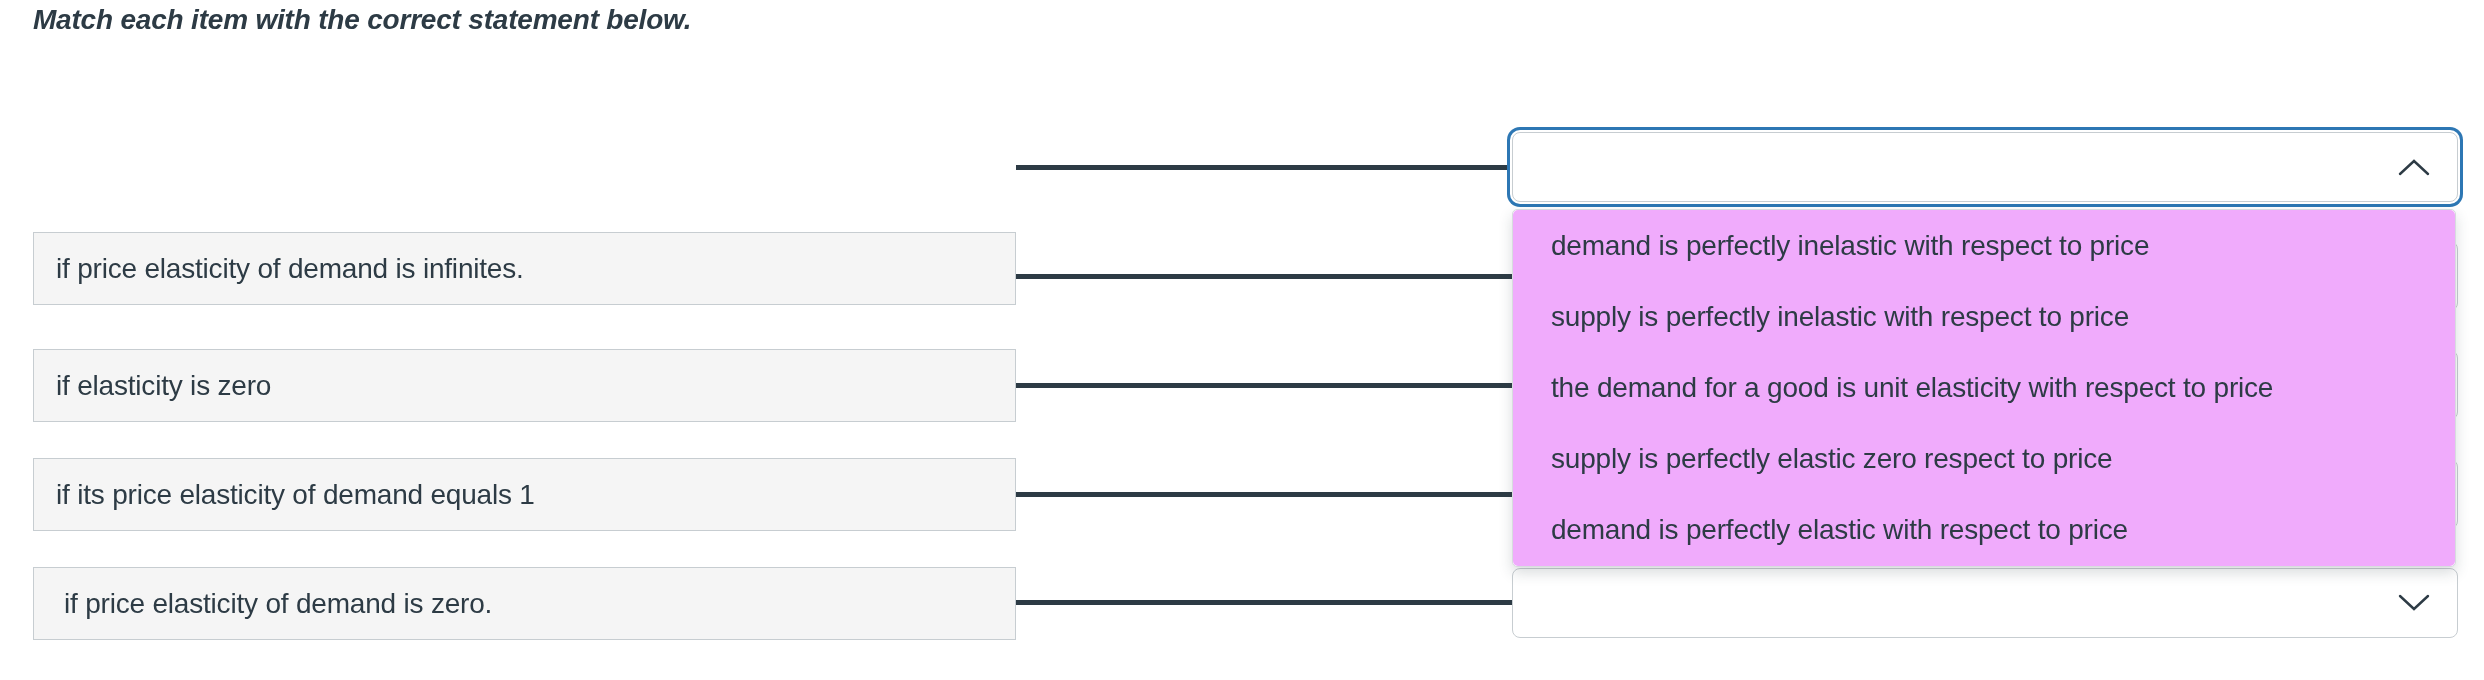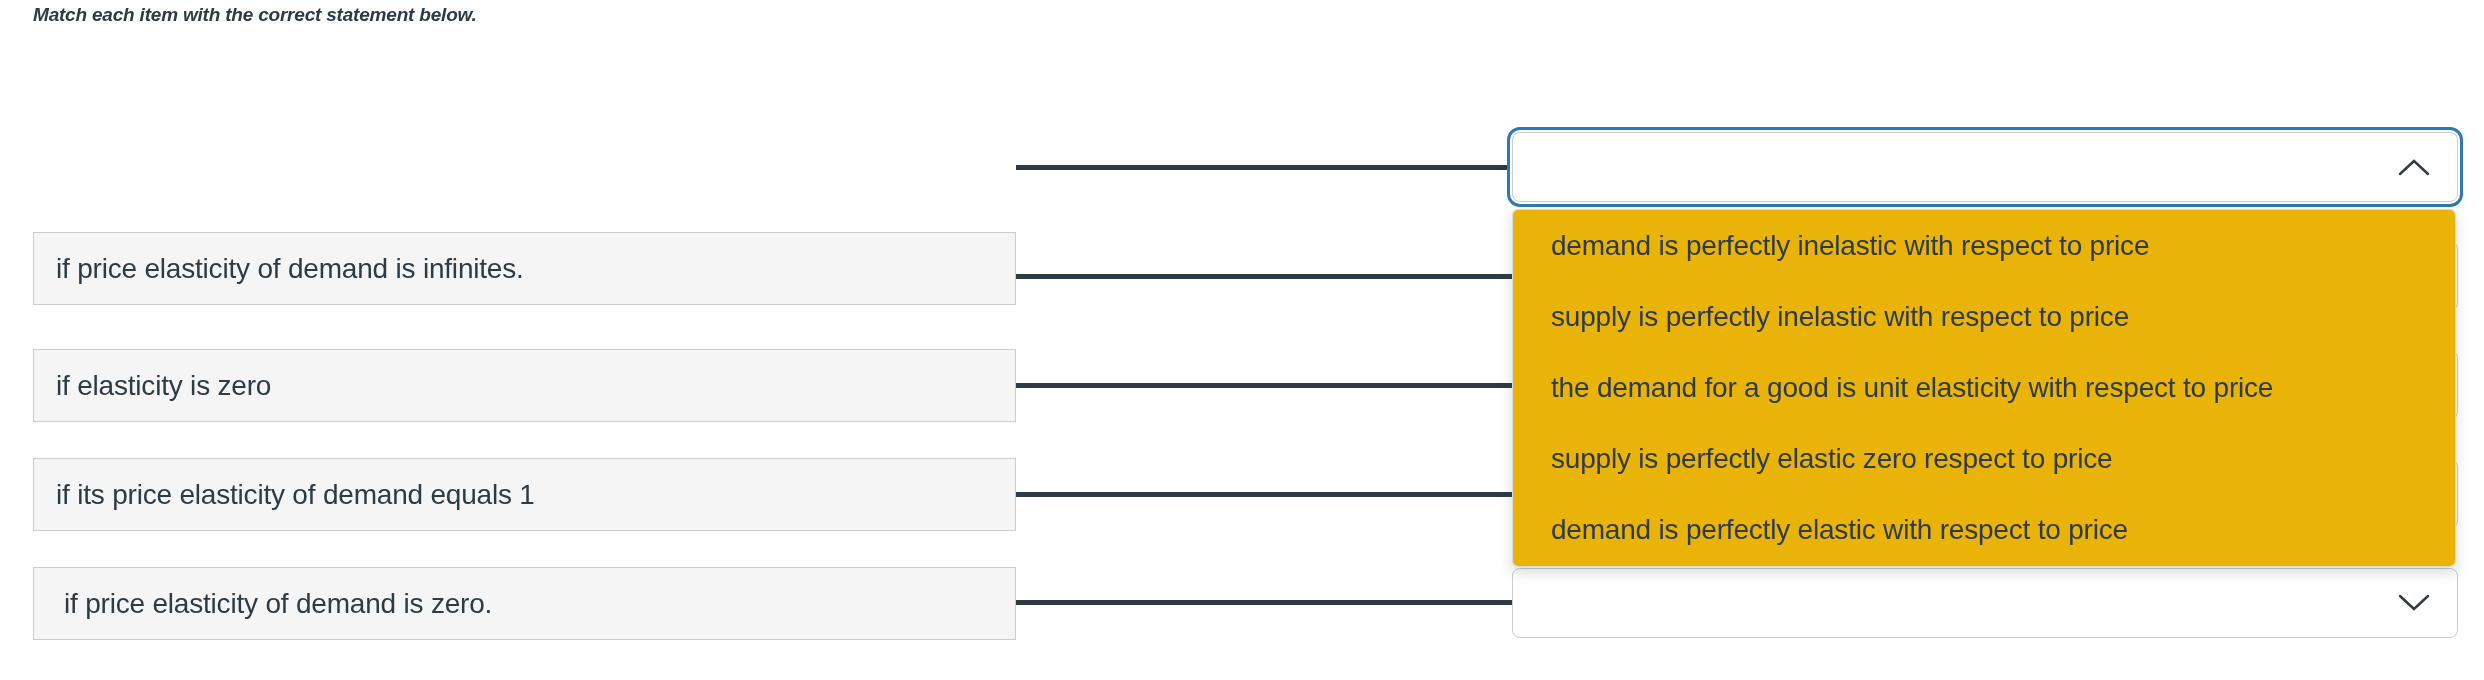--- a/index.html
+++ b/index.html
@@ -9,21 +9,21 @@
     --box-border:#c7cdd1;
     --menu-border:#d7dbdf;
   }
   *{box-sizing:border-box;margin:0;padding:0;}
   html,body{background:#fff;}
   body{font-family:"Liberation Sans","DejaVu Sans",sans-serif;color:var(--ink);}
   .stage{position:relative;width:2484px;height:680px;background:#fff;overflow:hidden;}
 
   .instruction{
     position:absolute;left:33px;top:4px;
-    font-size:19px;font-style:italic;font-weight:600;color:var(--ink);
+    font-size:28px;font-style:italic;font-weight:600;color:var(--ink);
     letter-spacing:-0.2px;
   }
 
   .prompt-box{
     position:absolute;left:33px;width:983px;height:73px;
     background:var(--box-bg);border:1px solid var(--box-border);
     display:flex;align-items:center;padding-left:22px;
     font-size:28px;color:var(--ink);letter-spacing:-0.2px;
     z-index:1;
   }
@@ -64,21 +64,21 @@
   .options-menu{
     position:absolute;left:1512px;top:209px;width:944px;height:358px;
     background:#fff;border:1px solid var(--menu-border);border-radius:5px;
     box-shadow:0 6px 14px rgba(45,59,69,0.18);
     display:flex;flex-direction:column;
     z-index:30;
   }
   .menu-option{
     flex:1;display:flex;align-items:center;padding-left:38px;
     font-size:28px;color:var(--ink);letter-spacing:-0.2px;
-    cursor:pointer;background:#eab308;
+    cursor:pointer;background:#f0abfc;
   }
   .menu-option:first-child{border-top-left-radius:5px;border-top-right-radius:5px;}
   .menu-option:last-child{border-bottom-left-radius:5px;border-bottom-right-radius:5px;}
 </style>
 </head>
 <body>
 
 <div class="stage">
 
   <div class="instruction">Match each item with the correct statement below.</div>

